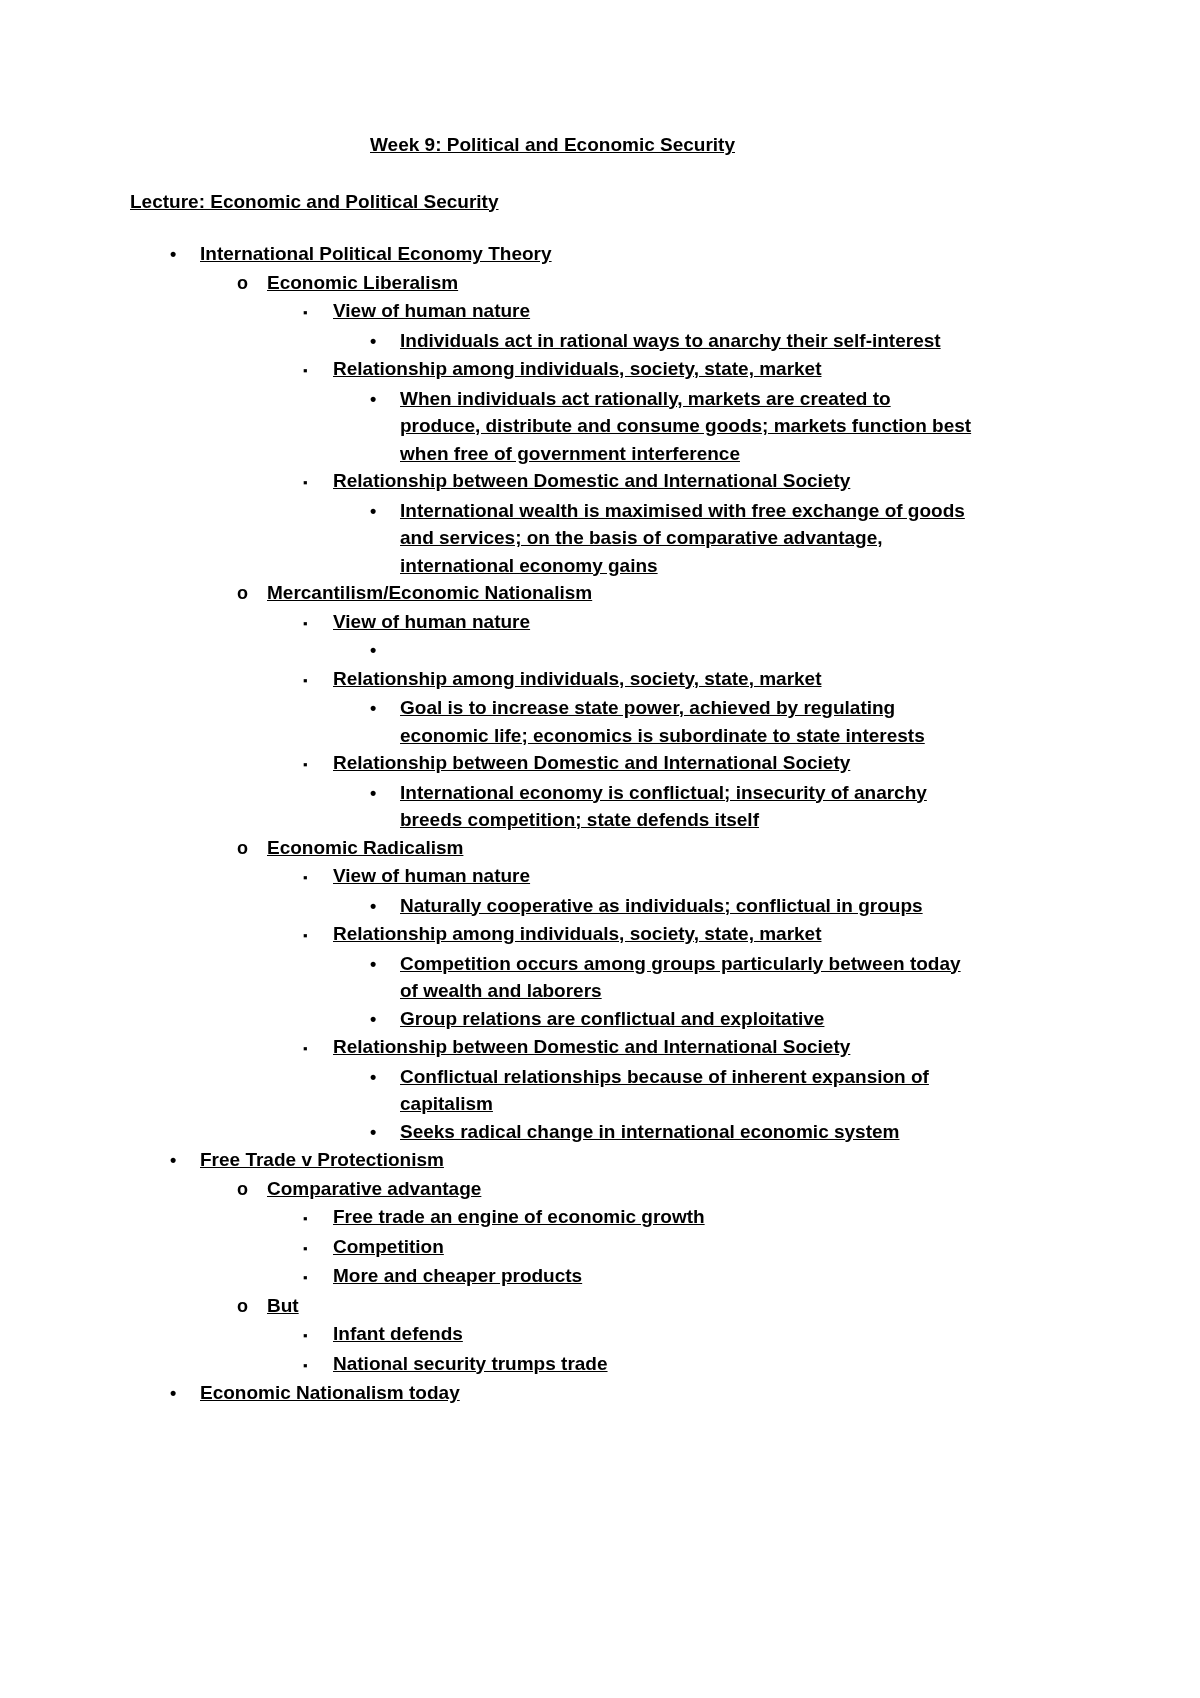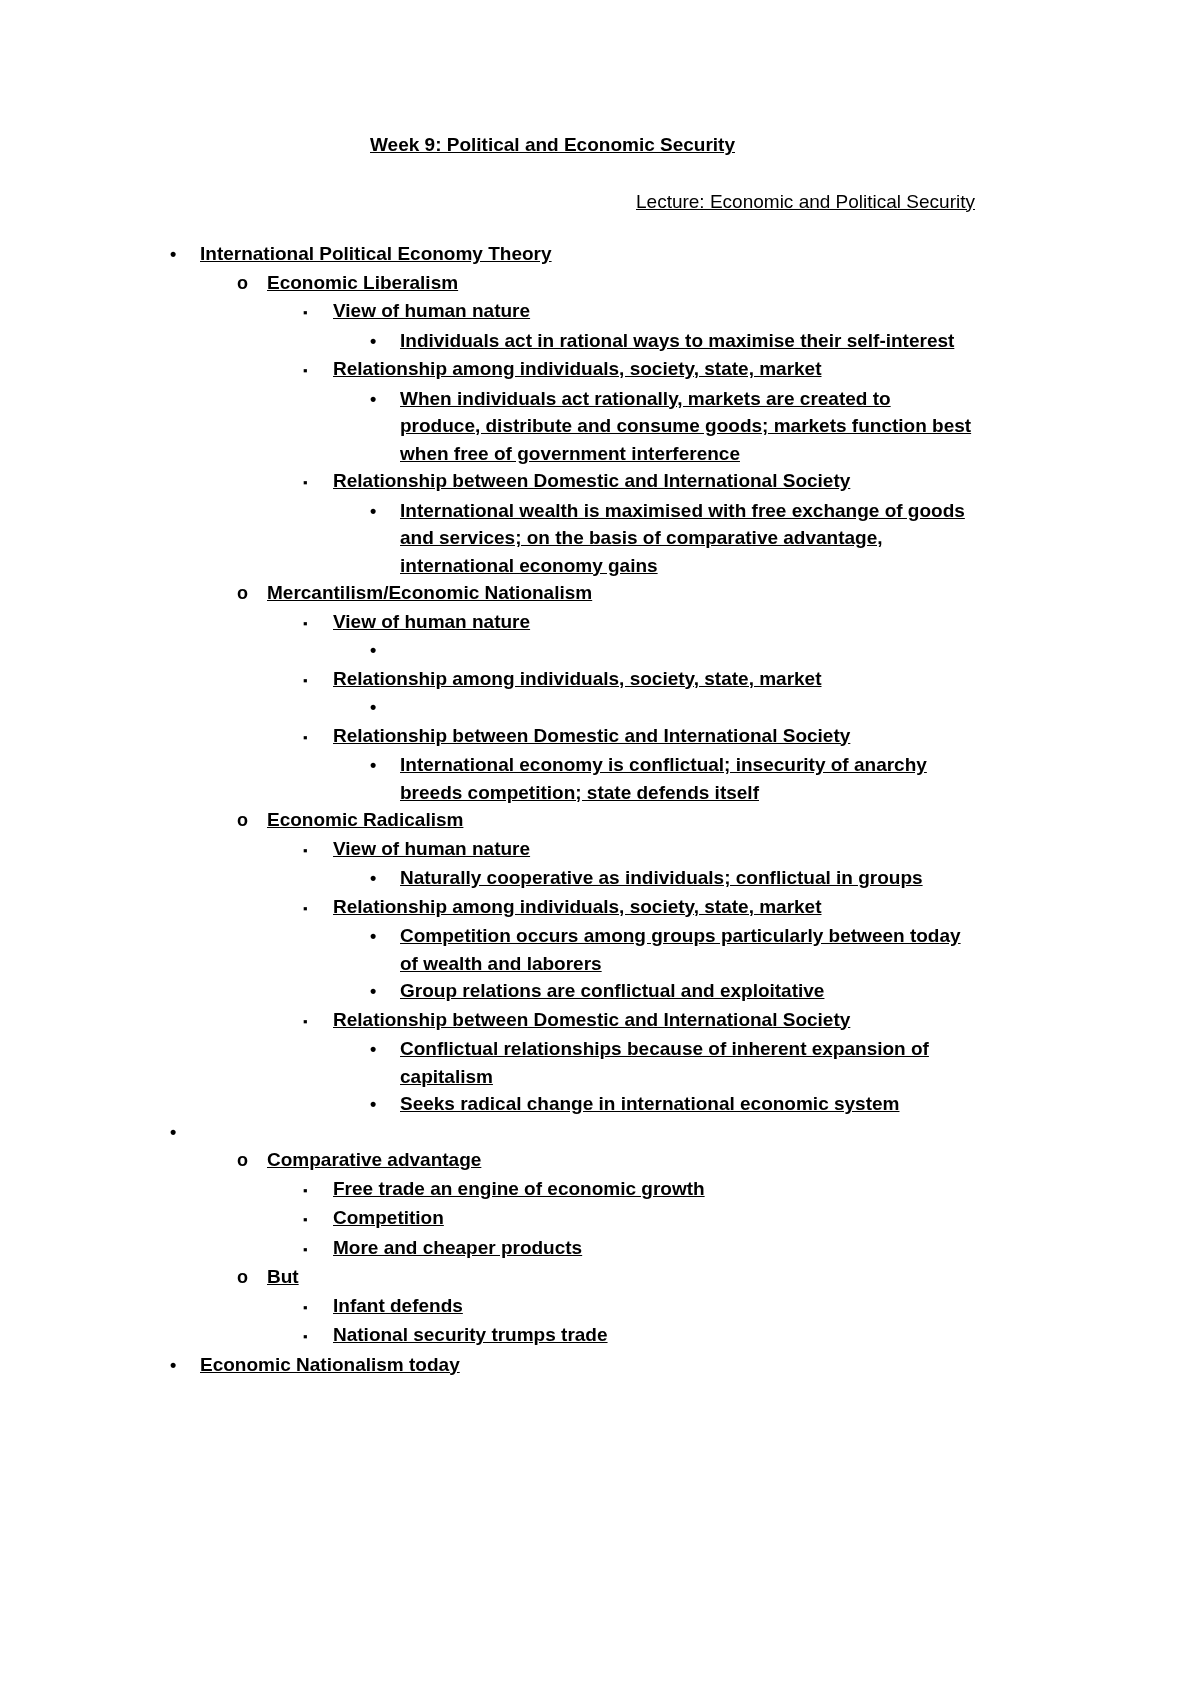--- a/index.html
+++ b/index.html
@@ -31,22 +31,22 @@
   .doc-title {
     margin: 0 0 29px 0;
     font-size: 19px;
     font-weight: 700;
     text-align: center;
     text-decoration: underline;
   }
   .doc-heading {
     margin: 0 0 25px 0;
     font-size: 19px;
-    font-weight: 400;
-    text-align: right;
+    font-weight: 700;
+    text-align: left;
     text-decoration: underline;
   }
   .list {
     width: 845px;
   }
   .item {
     display: flex;
     align-items: baseline;
   }
   .item .bullet {
@@ -79,21 +79,21 @@
         <div class="item level-2">
           <span class="bullet b2">o</span>
           <span class="text">Economic Liberalism</span>
         </div>
         <div class="item level-3">
           <span class="bullet b3">▪</span>
           <span class="text">View of human nature</span>
         </div>
         <div class="item level-4">
           <span class="bullet b4">•</span>
-          <span class="text">Individuals act in rational ways to maximise their self-interest</span>
+          <span class="text">Individuals act in rational ways to anarchy their self-interest</span>
         </div>
         <div class="item level-3">
           <span class="bullet b3">▪</span>
           <span class="text">Relationship among individuals, society, state, market</span>
         </div>
         <div class="item level-4">
           <span class="bullet b4">•</span>
           <span class="text">When individuals act rationally, markets are created to produce, distribute and consume goods; markets function best when free of government interference</span>
         </div>
         <div class="item level-3">
@@ -114,20 +114,21 @@
         </div>
         <div class="item level-4">
           <span class="bullet b4">•</span>
         </div>
         <div class="item level-3">
           <span class="bullet b3">▪</span>
           <span class="text">Relationship among individuals, society, state, market</span>
         </div>
         <div class="item level-4">
           <span class="bullet b4">•</span>
+          <span class="text">Goal is to increase state power, achieved by regulating economic life; economics is subordinate to state interests</span>
         </div>
         <div class="item level-3">
           <span class="bullet b3">▪</span>
           <span class="text">Relationship between Domestic and International Society</span>
         </div>
         <div class="item level-4">
           <span class="bullet b4">•</span>
           <span class="text">International economy is conflictual; insecurity of anarchy breeds competition; state defends itself</span>
         </div>
         <div class="item level-2">
@@ -161,20 +162,21 @@
         <div class="item level-4">
           <span class="bullet b4">•</span>
           <span class="text">Conflictual relationships because of inherent expansion of capitalism</span>
         </div>
         <div class="item level-4">
           <span class="bullet b4">•</span>
           <span class="text">Seeks radical change in international economic system</span>
         </div>
         <div class="item level-1">
           <span class="bullet b1">•</span>
+          <span class="text">Free Trade v Protectionism</span>
         </div>
         <div class="item level-2">
           <span class="bullet b2">o</span>
           <span class="text">Comparative advantage</span>
         </div>
         <div class="item level-3">
           <span class="bullet b3">▪</span>
           <span class="text">Free trade an engine of economic growth</span>
         </div>
         <div class="item level-3">

